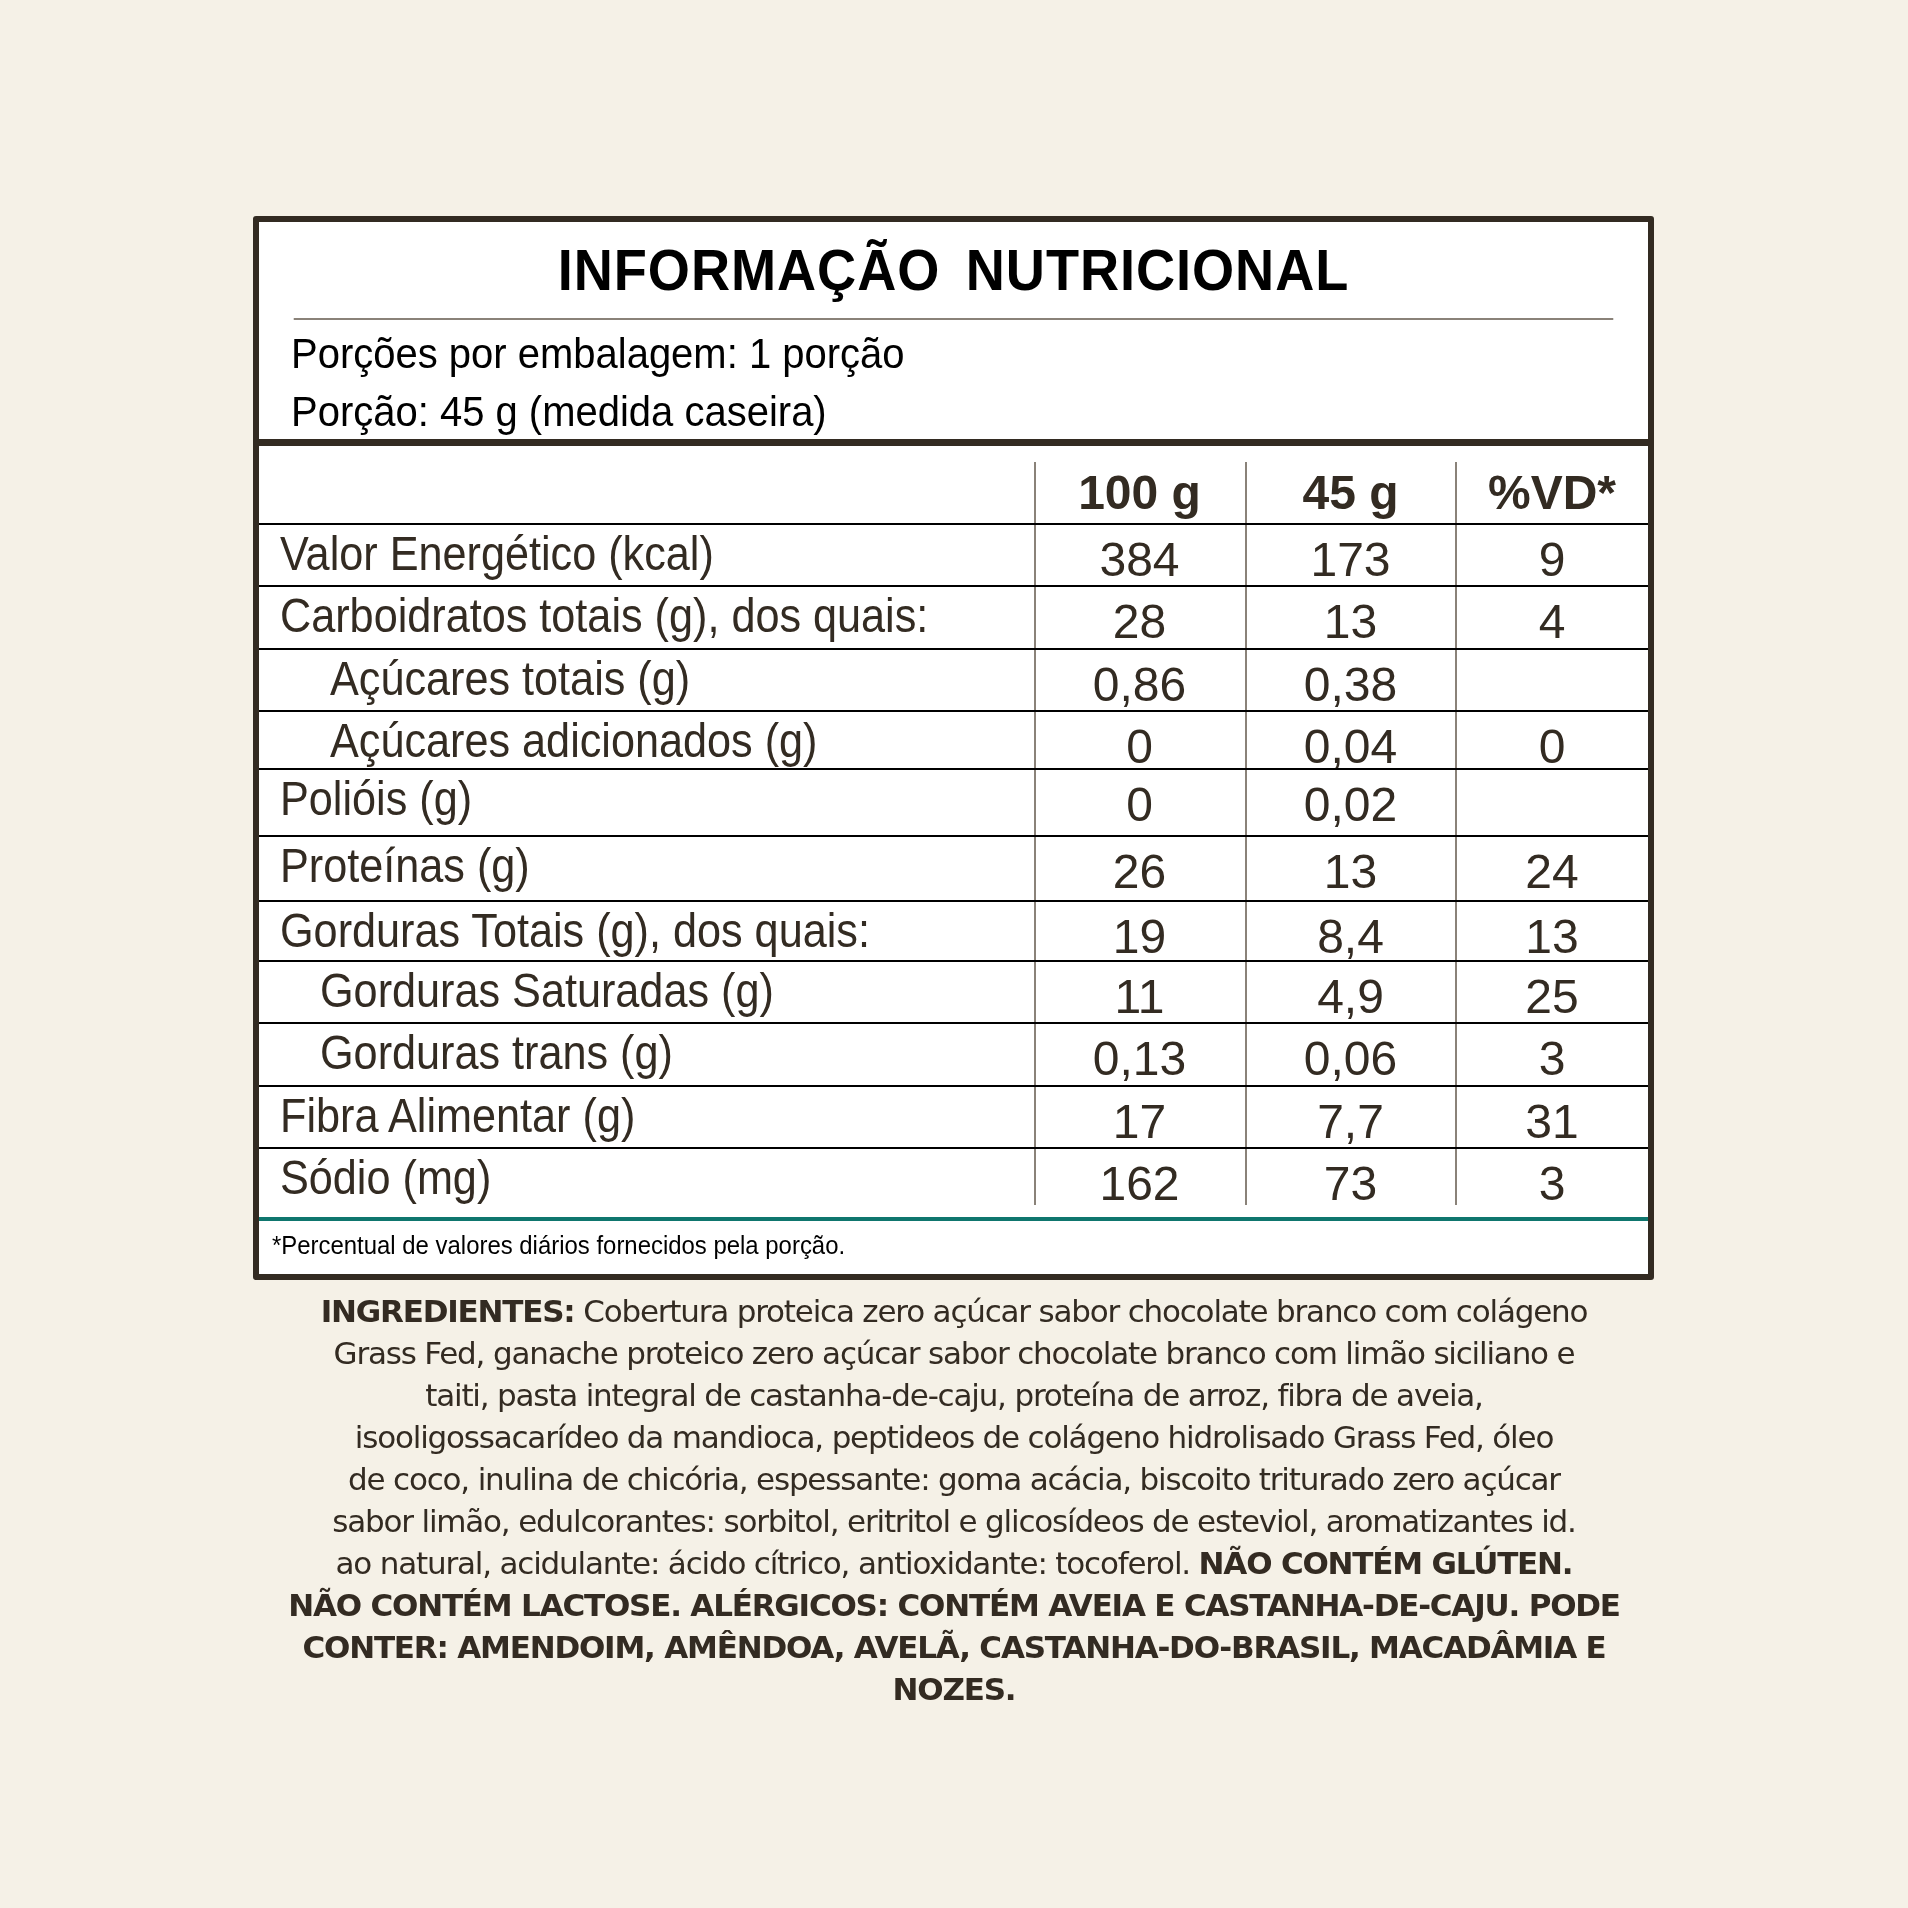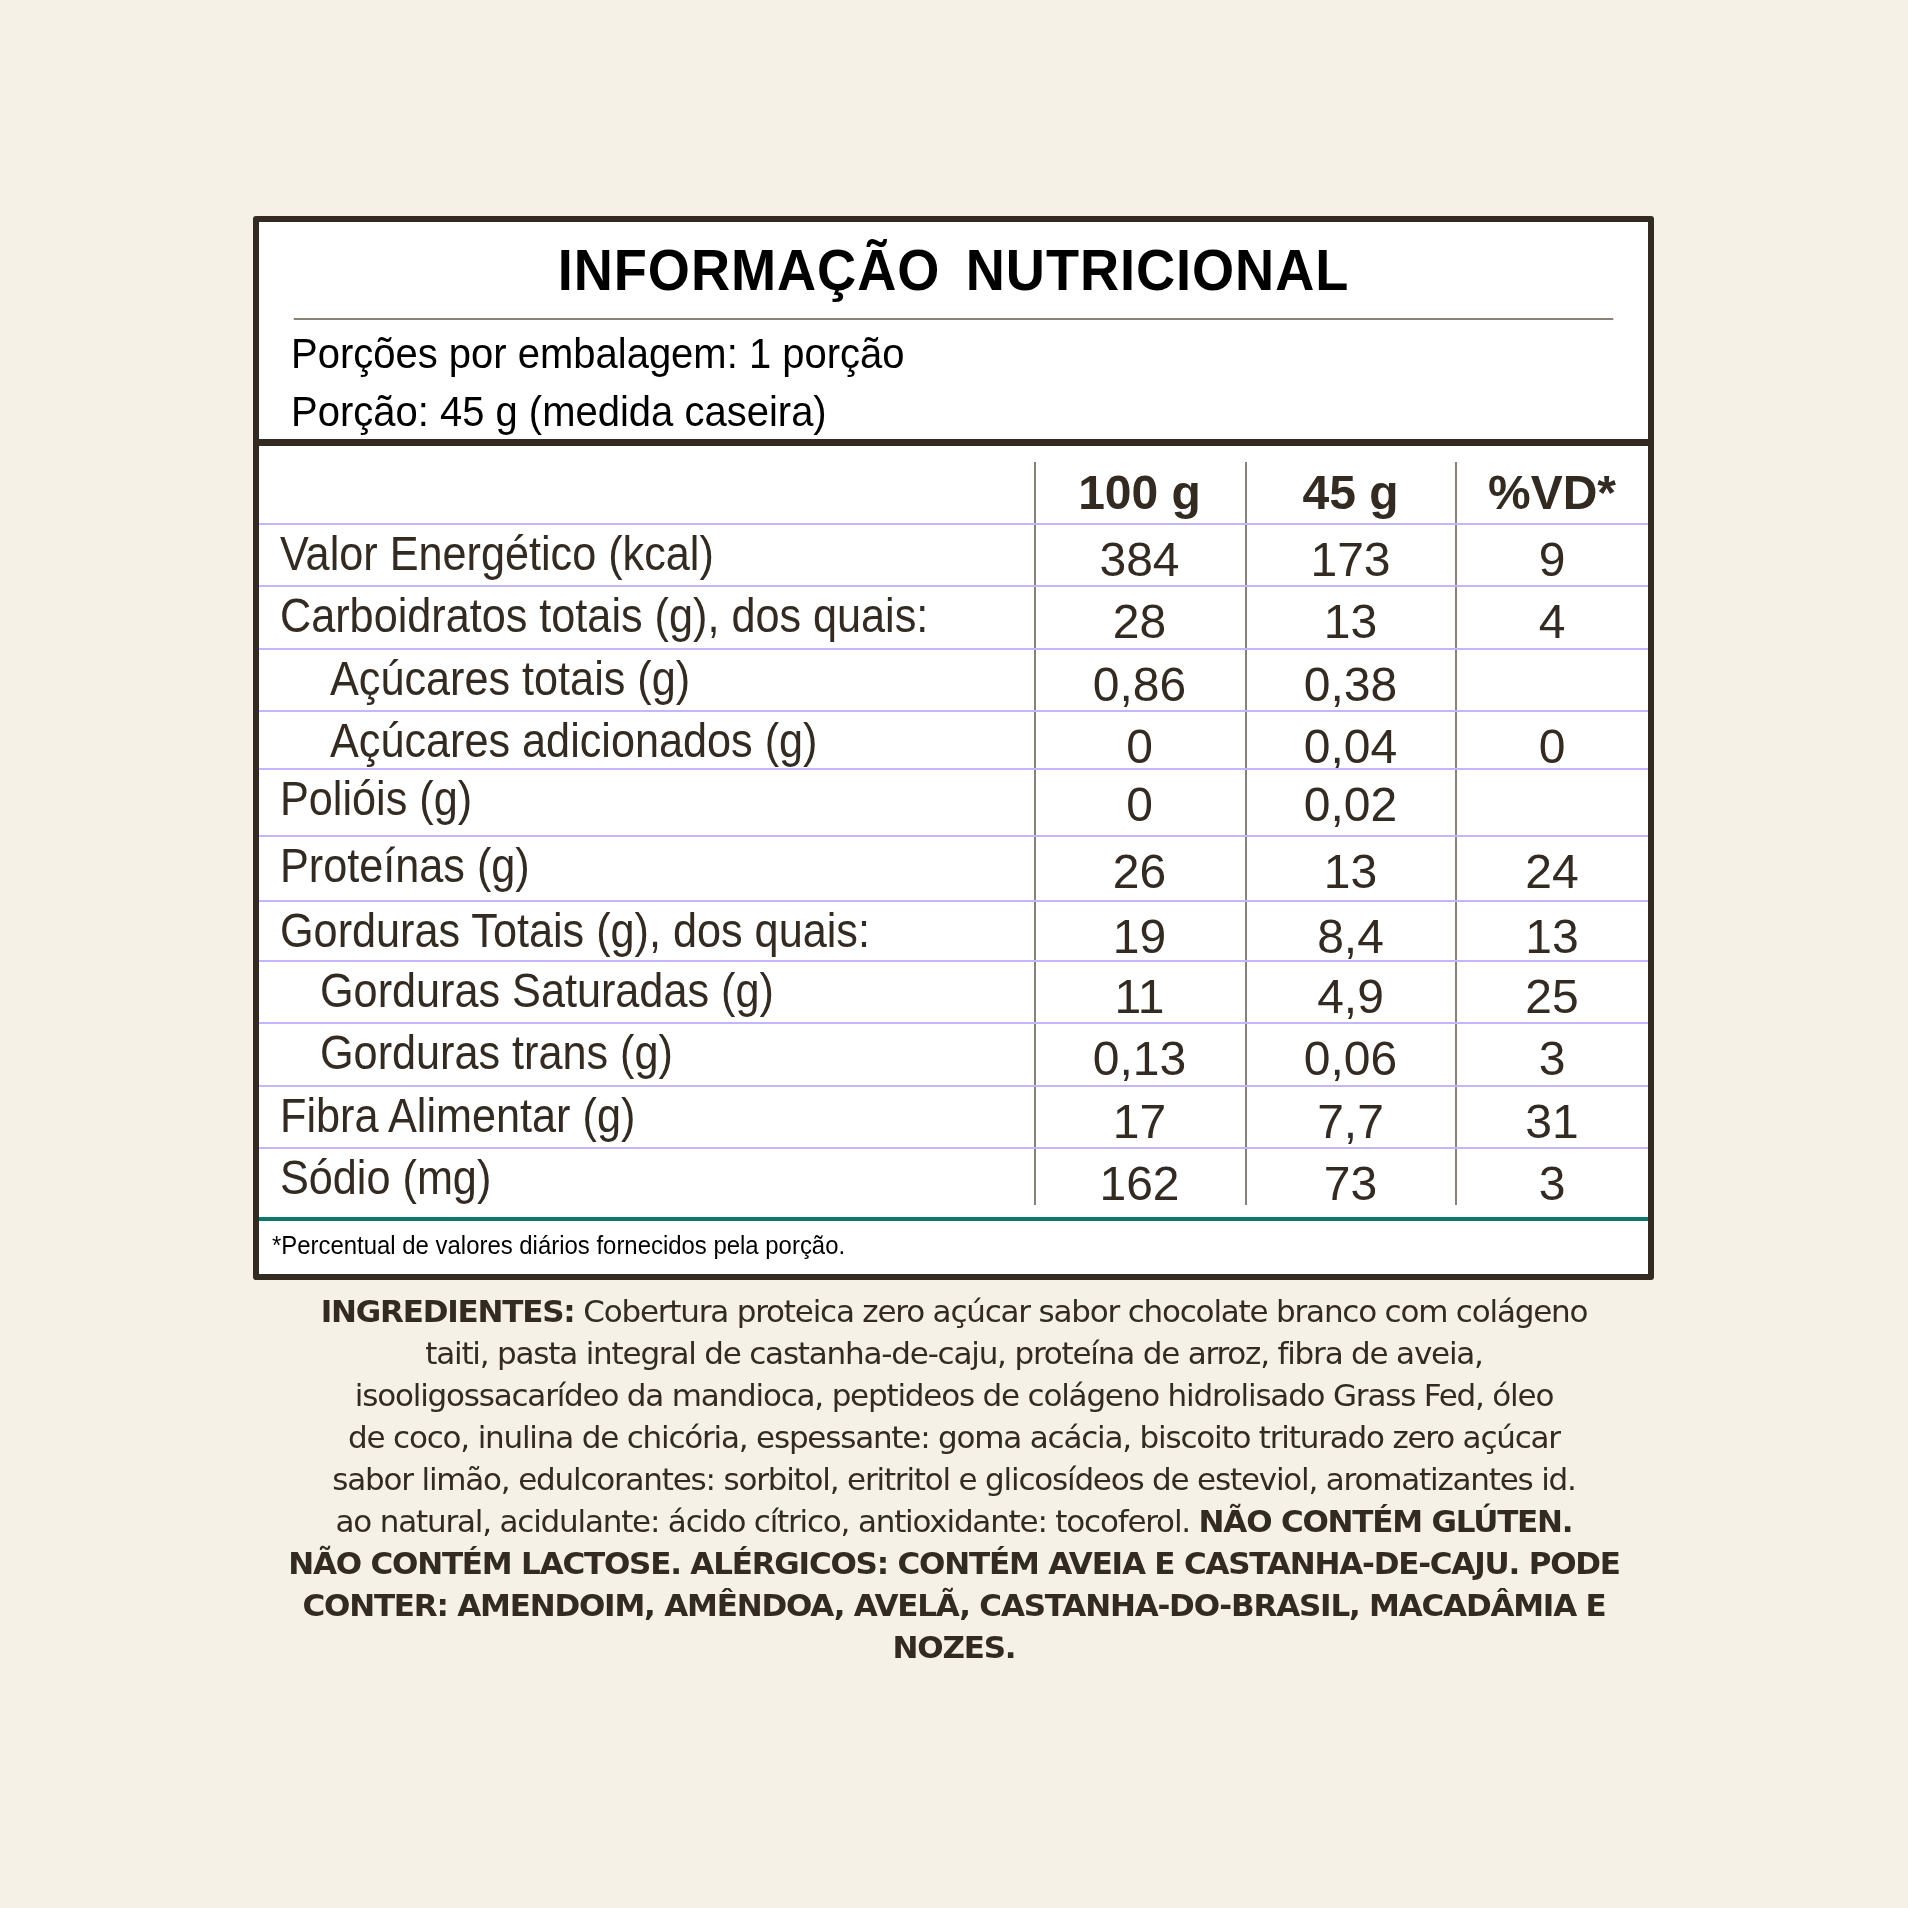--- a/index.html
+++ b/index.html
@@ -23,21 +23,21 @@
     border-bottom:7px solid #332b22; box-sizing:border-box;
     padding-left:32px; padding-top:4px; color:#000; font-size:43px; line-height:58px;
   }
   .serving div { transform-origin:left; transform:scaleX(0.93); white-space:nowrap; }
   .nutr-table {
     position:absolute; left:0; top:230px; width:100%; height:765px;
   }
   .col-div { position:absolute; top:10px; height:743px; width:2px; background:#8a8279; }
   .row {
     position:absolute; left:0; width:100%; height:62.5px; box-sizing:border-box;
-    border-top:2px solid #c4b5fd;
+    border-top:2px solid #000000;
   }
   .row.header { border-top:none; }
   .cell-name {
     position:absolute; left:21px; top:-2px; font-size:48px; line-height:62px;
     white-space:nowrap; transform-origin:left; transform:scaleX(0.9);
   }
   .cell-name.indent1 { left:71px; }
   .cell-name.indent2 { left:61px; }
   .cell-val {
     position:absolute; top:4px; font-size:48px; line-height:62px; text-align:center;
@@ -153,20 +153,21 @@
       </div>
   </div>
 
   <div class="footnote">
     <span>*Percentual de valores diários fornecidos pela porção.</span>
   </div>
 </div>
 
 <div class="ingredients" id="ingredients">
     <span class="line"><b>INGREDIENTES:</b><span> Cobertura proteica zero açúcar sabor chocolate branco com colágeno</span></span>
+    <span class="line"><span>Grass Fed, ganache proteico zero açúcar sabor chocolate branco com limão siciliano e</span></span>
     <span class="line"><span>taiti, pasta integral de castanha-de-caju, proteína de arroz, fibra de aveia,</span></span>
     <span class="line"><span>isooligossacarídeo da mandioca, peptideos de colágeno hidrolisado Grass Fed, óleo</span></span>
     <span class="line"><span>de coco, inulina de chicória, espessante: goma acácia, biscoito triturado zero açúcar</span></span>
     <span class="line"><span>sabor limão, edulcorantes: sorbitol, eritritol e glicosídeos de esteviol, aromatizantes id.</span></span>
     <span class="line"><span>ao natural, acidulante: ácido cítrico, antioxidante: tocoferol. </span><b>NÃO CONTÉM GLÚTEN.</b></span>
     <span class="line"><b>NÃO CONTÉM LACTOSE. ALÉRGICOS: CONTÉM AVEIA E CASTANHA-DE-CAJU. PODE</b></span>
     <span class="line"><b>CONTER: AMENDOIM, AMÊNDOA, AVELÃ, CASTANHA-DO-BRASIL, MACADÂMIA E</b></span>
     <span class="line"><b>NOZES.</b></span>
   </div>
 

